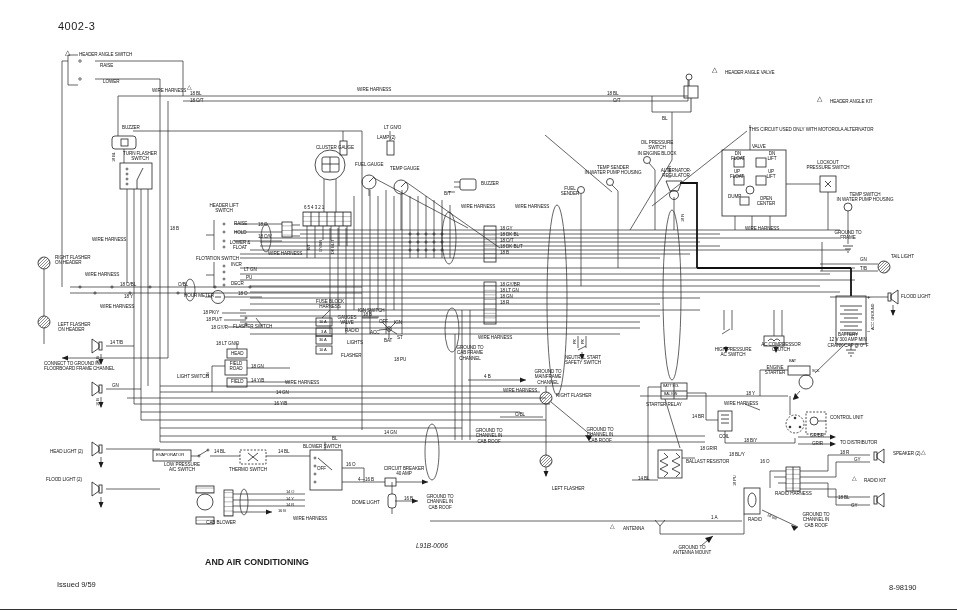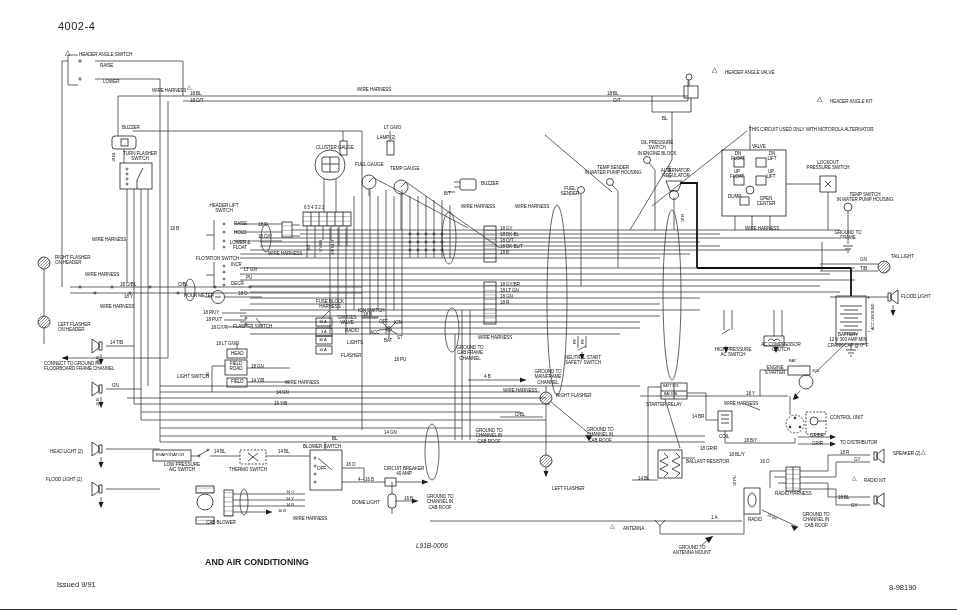--- a/index.html
+++ b/index.html
@@ -296,21 +296,21 @@
       <use href="#aD" x="546" y="477"></use>
     <use href="#aD" x="582" y="360"></use>
       <use href="#aD" x="726" y="353"></use>
     <use href="#aD" x="776" y="353"></use>
       <use href="#aR" x="428" y="482"></use>
     <path d="M592 436 l-7 -1 l4 6 z M798 527 l-7 -2 l3 6 z M713 536 l-8 2 l4 5 z M793 400 l2 -7 l4 5 z" fill="#1c1c1c"></path>
 
     <path d="M0 609.5 H957" stroke="#333" stroke-width="1.2"></path>
   </svg>
 
-  <div class="hdr">4002-4</div>
+  <div class="hdr">4002-3</div>
   <div id="labels">
       <div class="lbl" style="left: 65px; top: 49px; font-size: 7px;">△</div>
       <div class="lbl" style="left: 79px; top: 52px;">HEADER ANGLE SWITCH</div>
       <div class="lbl" style="left: 100px; top: 63px;">RAISE</div>
       <div class="lbl" style="left: 103px; top: 79px;">LOWER</div>
       <div class="lbl" style="left: 152px; top: 88px;">WIRE HARNESS</div>
       <div class="lbl" style="left: 187px; top: 84px; font-size: 6px;">△</div>
       <div class="lbl" style="left: 357px; top: 87px;">WIRE HARNESS</div>
       <div class="lbl" style="left: 190px; top: 91px;">18 BL</div>
       <div class="lbl" style="left: 190px; top: 98px;">18 O/T</div>
@@ -546,15 +546,15 @@
 CHANNEL IN
 CAB ROOF</div>
       <div class="lbl" style="left: 610px; top: 523px; font-size: 6px;">△</div>
       <div class="lbl" style="left: 623px; top: 526px;">ANTENNA</div>
       <div class="lbl" style="left: 711px; top: 515px;">1 A</div>
       <div class="lbl c" style="left: 692px; top: 545px;">GROUND TO
 ANTENNA MOUNT</div>
     </div>
   <div class="fig">L91B-0006</div>
   <div class="t2">AND AIR CONDITIONING</div>
-  <div class="issued">Issued 9/91</div>
+  <div class="issued">Issued 9/59</div>
   <div class="code">8-98190</div>
 </div>
 
 </body></html>

